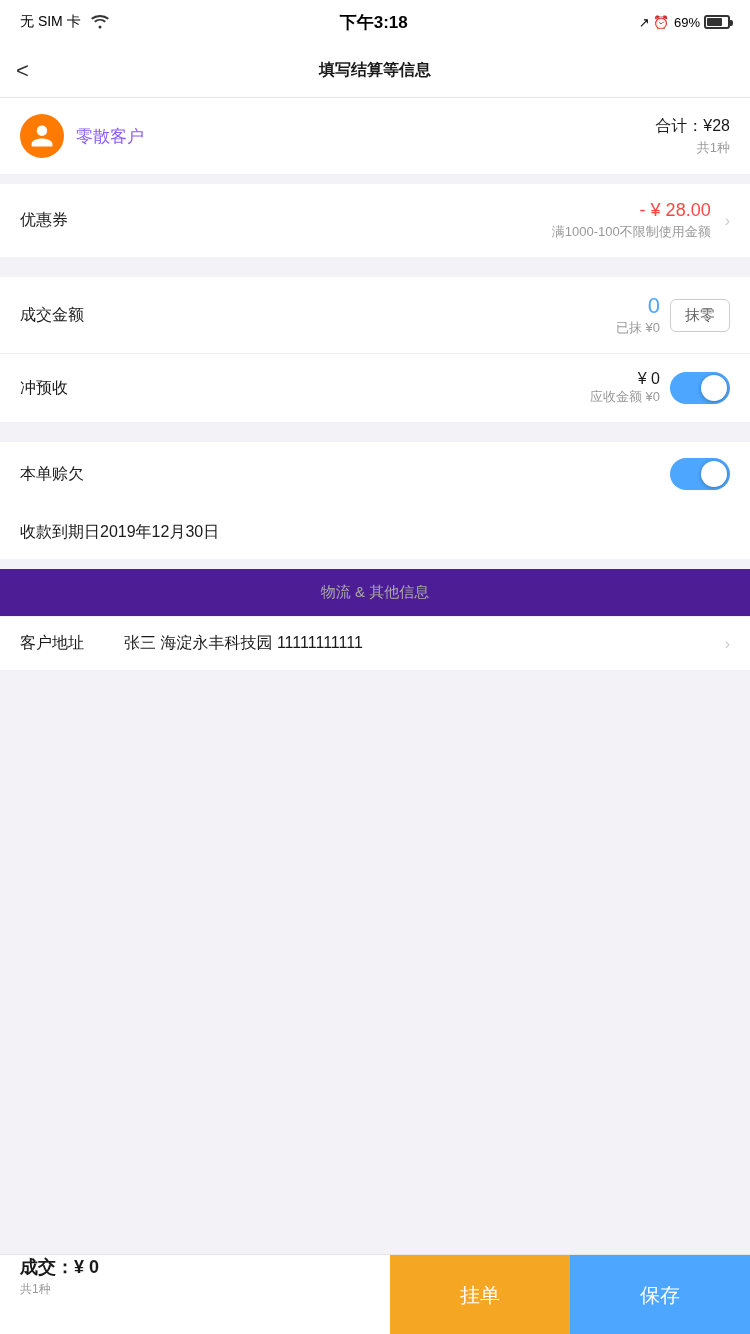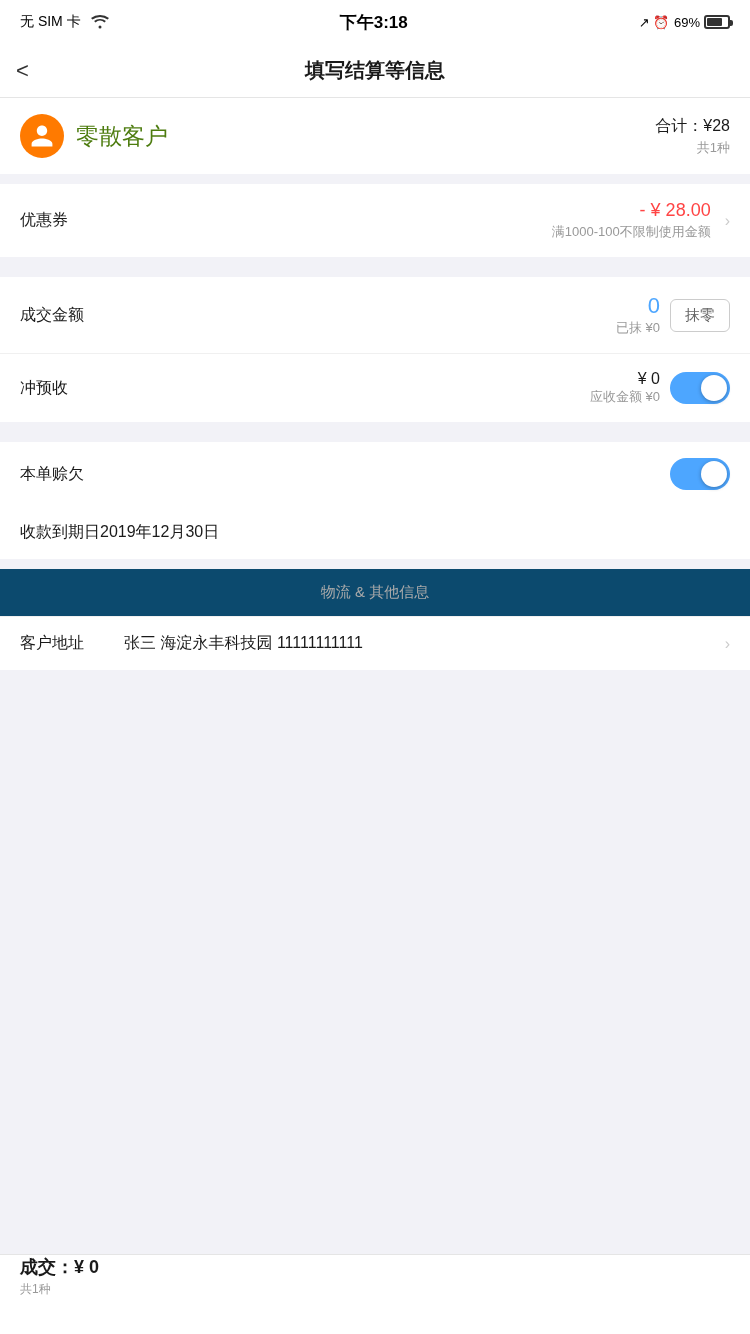--- a/index.html
+++ b/index.html
@@ -49,21 +49,21 @@
       justify-content: center;
       position: relative;
       border-bottom: 1px solid #e5e5e5;
     }
     .nav-back {
       position: absolute; left: 16px;
       font-size: 22px; color: #333; cursor: pointer;
       display: flex; align-items: center;
     }
     .nav-title {
-      font-size: 20px; font-weight: 600; color: #1a1a1a;
+      font-size: 16px; font-weight: 600; color: #1a1a1a;
     }
 
     
     .content {
       padding-bottom: 90px;
     }
 
     
     .section {
       background: #fff;
@@ -78,21 +78,21 @@
       align-items: center;
       justify-content: space-between;
       margin-bottom: 10px;
     }
     .customer-left { display: flex; align-items: center; gap: 12px; }
     .customer-avatar {
       width: 44px; height: 44px; border-radius: 50%;
       background: #ff7a00; display: flex; align-items: center; justify-content: center;
     }
     .customer-avatar svg { width: 26px; height: 26px; fill: #fff; }
-    .customer-name { font-size: 23px; color: #4d7c0f; font-weight: 500; }
+    .customer-name { font-size: 17px; color: #8b5cf6; font-weight: 500; }
     .customer-right { text-align: right; }
     .total-label { font-size: 16px; color: #1a1a1a; }
     .total-count { font-size: 13px; color: #999; margin-top: 2px; }
 
     
     .row-item {
       padding: 16px 20px;
       display: flex;
       align-items: center;
       justify-content: space-between;
@@ -128,21 +128,21 @@
     }
 
     
     .section-divider {
       background: #f2f2f7;
       height: 10px;
     }
 
     
     .logistics-divider {
-      background: #0c4a6e;
+      background: #4c1d95;
       display: flex; align-items: center; justify-content: center;
       padding: 14px 8px;
       position: relative;
     }
     .logistics-label { font-size: 15px; color: #aaa; }
 
     
     .date-row {
       padding: 16px 20px;
       display: flex;
@@ -312,13 +312,15 @@
 
 </div>
 
 <div class="bottom-bar">
   <div class="bottom-info">
     <div class="bottom-deal">
       <span>成交：</span><span>¥ 0</span>
     </div>
     <div class="bottom-count">共1种</div>
   </div>
+  <button class="btn-hold">挂单</button>
+  <button class="btn-save">保存</button>
 </div>
 
 </body></html>

